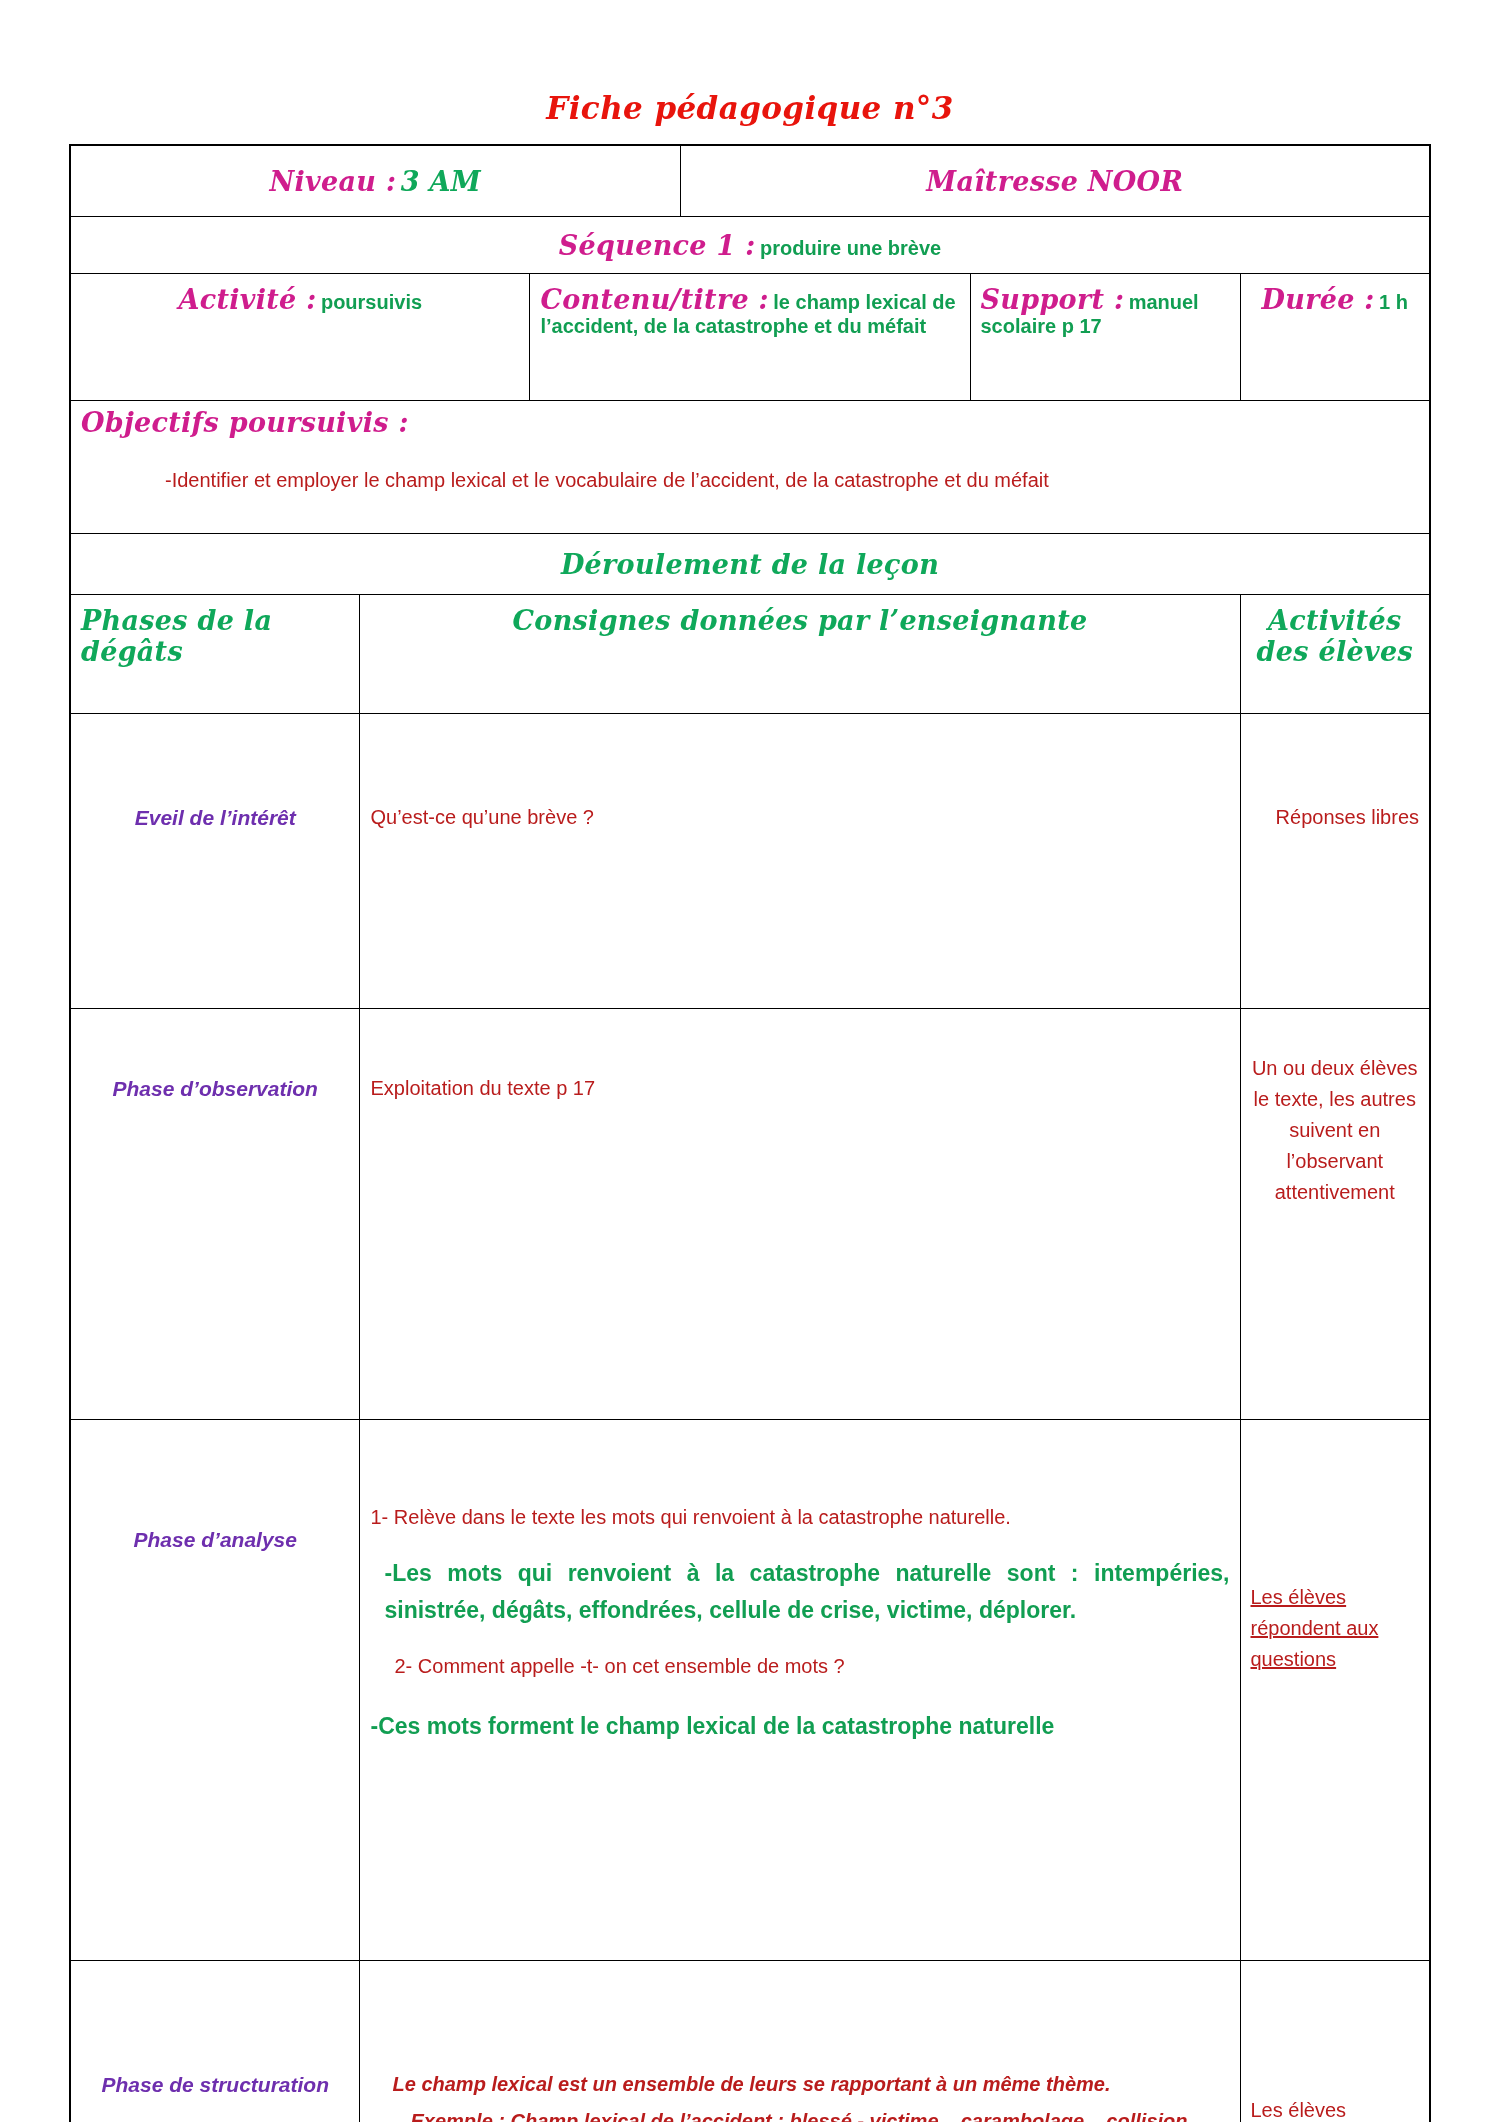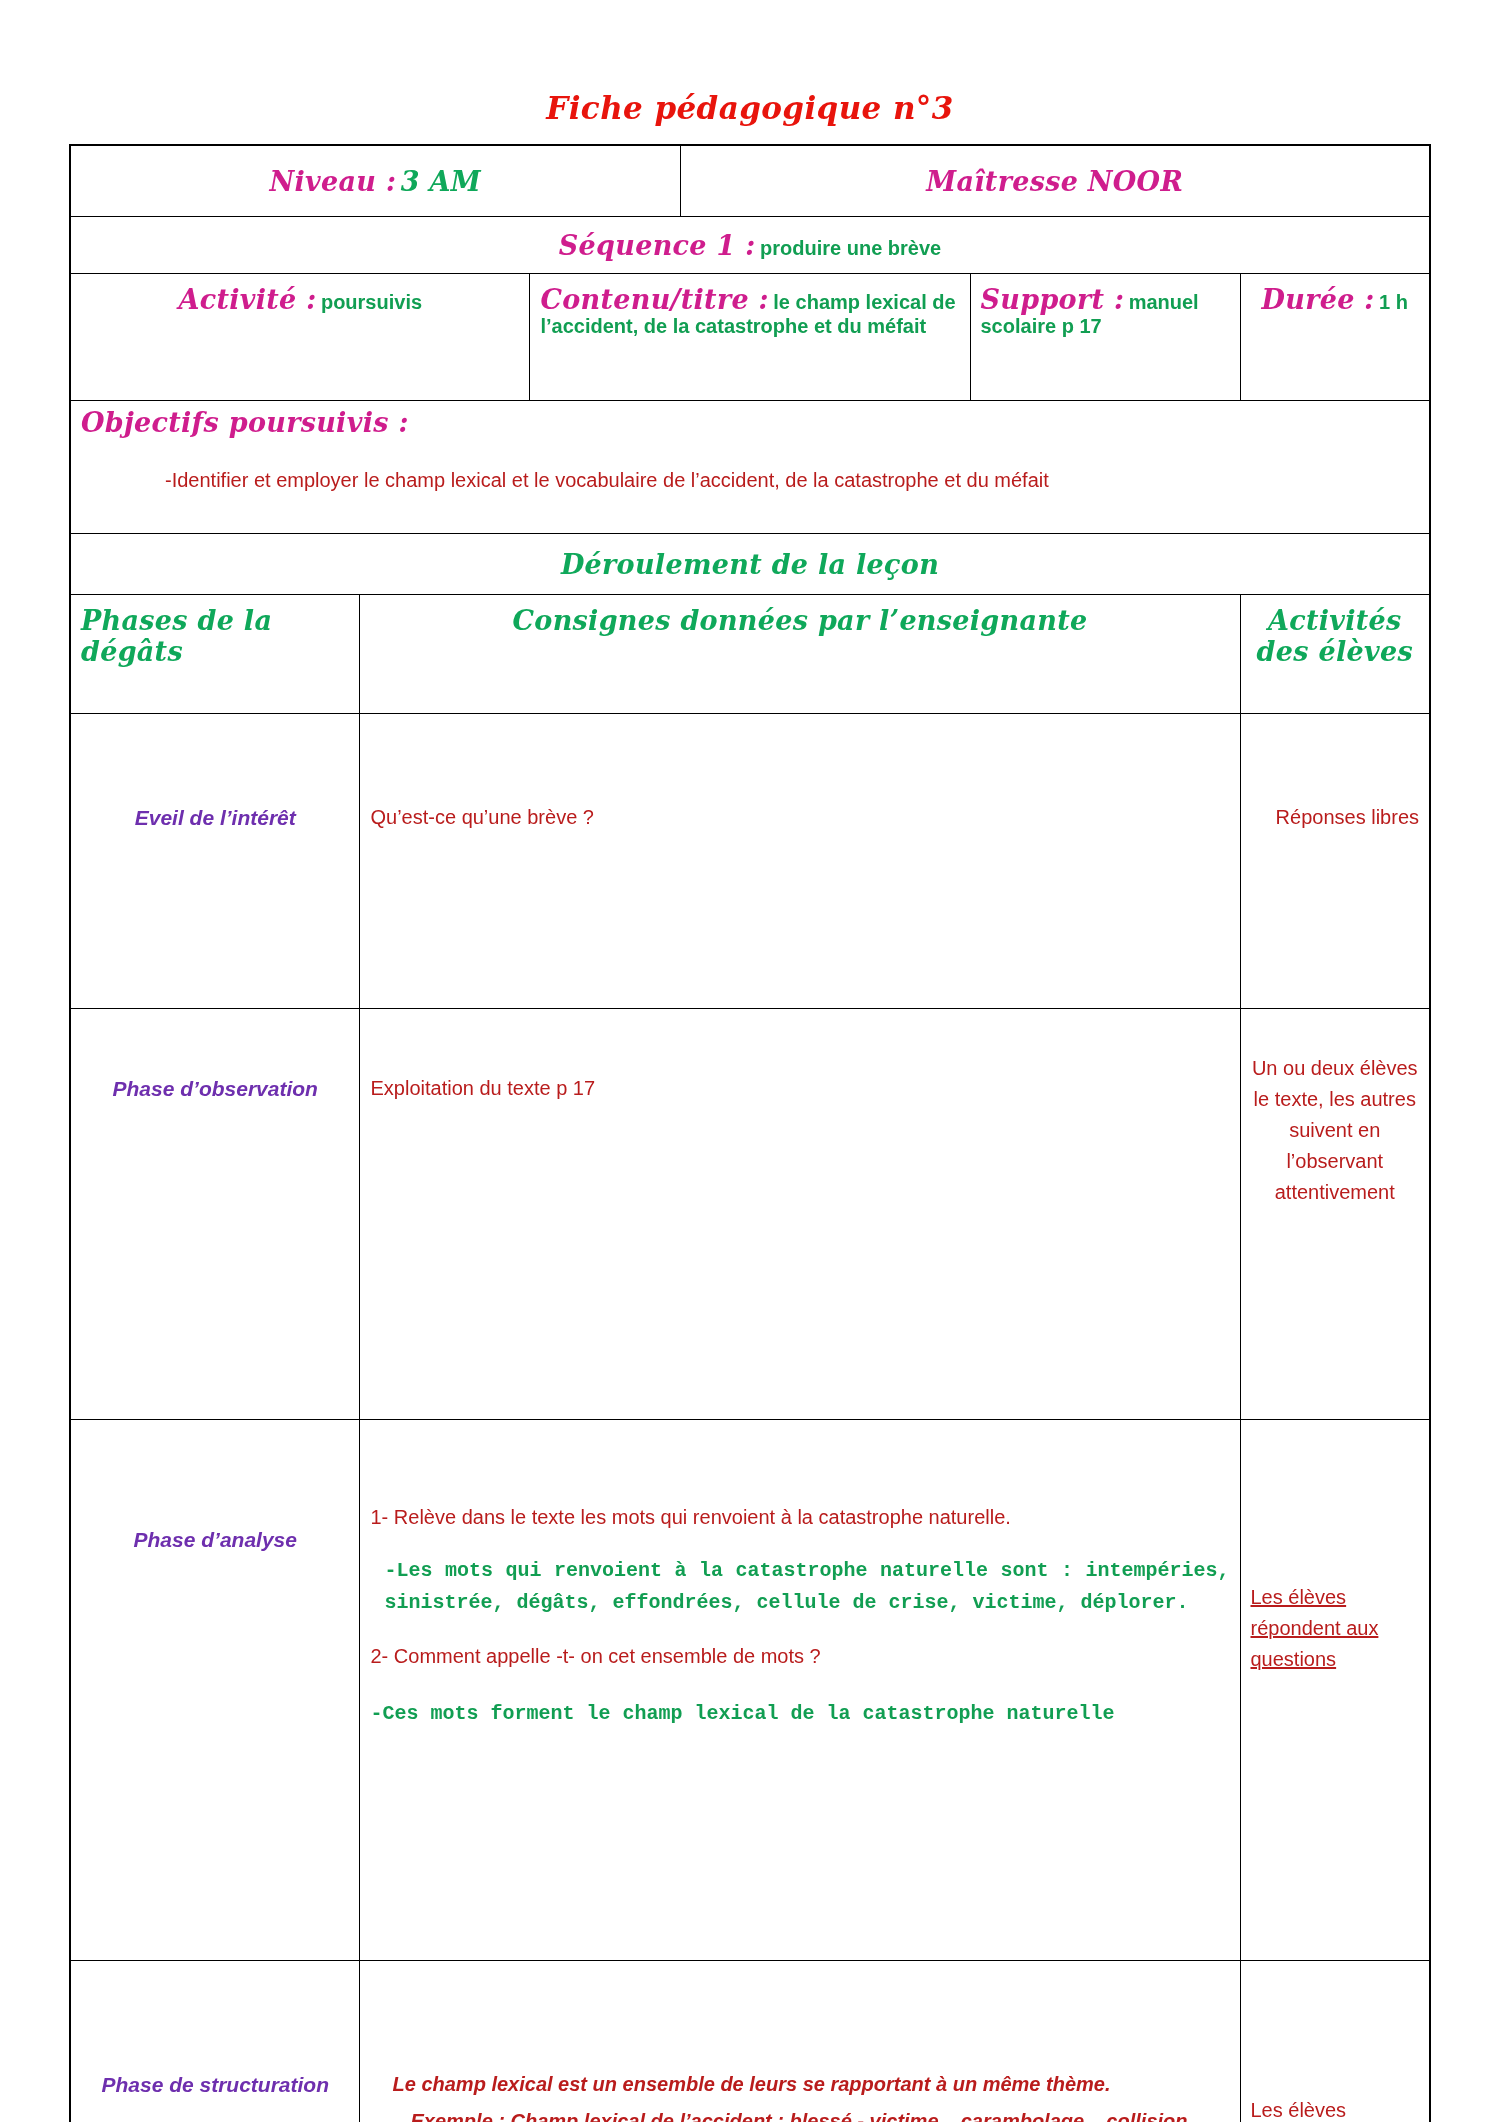--- a/index.html
+++ b/index.html
@@ -83,23 +83,23 @@
     line-height: 1.5;
   }
   .plain {
     color: #b91c1c;
     font-family: "Liberation Sans", sans-serif;
     font-size: 20px;
     line-height: 1.55;
   }
   .answer-green {
     color: #119e52;
-    font-family: Liberation Mono, monospace;
-    font-weight: bold;
-    font-size: 20px;
+    font-family: Liberation Sans, sans-serif;
+    font-weight: bold;
+    font-size: 23px;
     line-height: 1.6;
   }
 
   
   .r-head td { height: 54px; text-align: center; vertical-align: middle; padding: 8px 10px; }
 
   
   .r-seq td { height: 44px; text-align: center; vertical-align: middle; }
 
   
@@ -239,21 +239,21 @@
       </td>
     </tr>
 
     <tr class="body-row">
       <td class="col-phase" style="height:430px; padding-top:104px;">
         <div class="purple-phase">Phase d’analyse</div>
       </td>
       <td colspan="4" class="col-cons" style="padding-top:82px;">
         <div class="plain just">1- Relève dans le texte les mots qui renvoient à la catastrophe naturelle.</div>
         <div class="answer-green just indent-sm" style="margin-top:22px;">-Les mots qui renvoient à la catastrophe naturelle sont : intempéries, sinistrée, dégâts, effondrées, cellule de crise, victime, déplorer.</div>
-        <div class="plain" style="margin-top:22px;">2- Comment appelle -t- on cet ensemble de mots ?</div>
+        <div class="plain" style="margin-top:22px;margin-left:24px;">2- Comment appelle -t- on cet ensemble de mots ?</div>
         <div class="answer-green" style="margin-top:26px;">-Ces mots forment le champ lexical de la catastrophe naturelle</div>
       </td>
       <td class="col-act" style="padding-top:162px;">
         <div class="plain" style="text-align:left;text-decoration:underline;">Les élèves répondent aux questions</div>
       </td>
     </tr>
 
     <tr class="body-row">
       <td class="col-phase" style="height:330px; padding-top:108px;">
         <div class="purple-phase">Phase de structuration</div>

